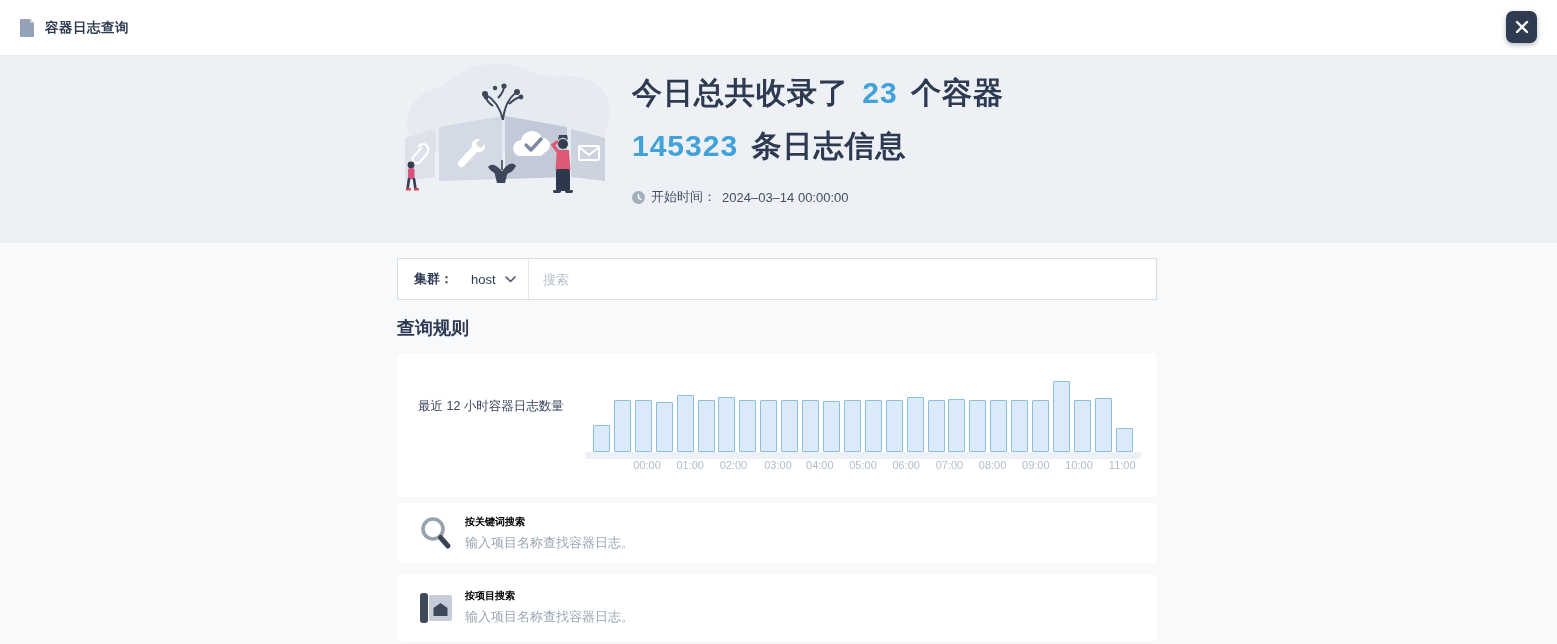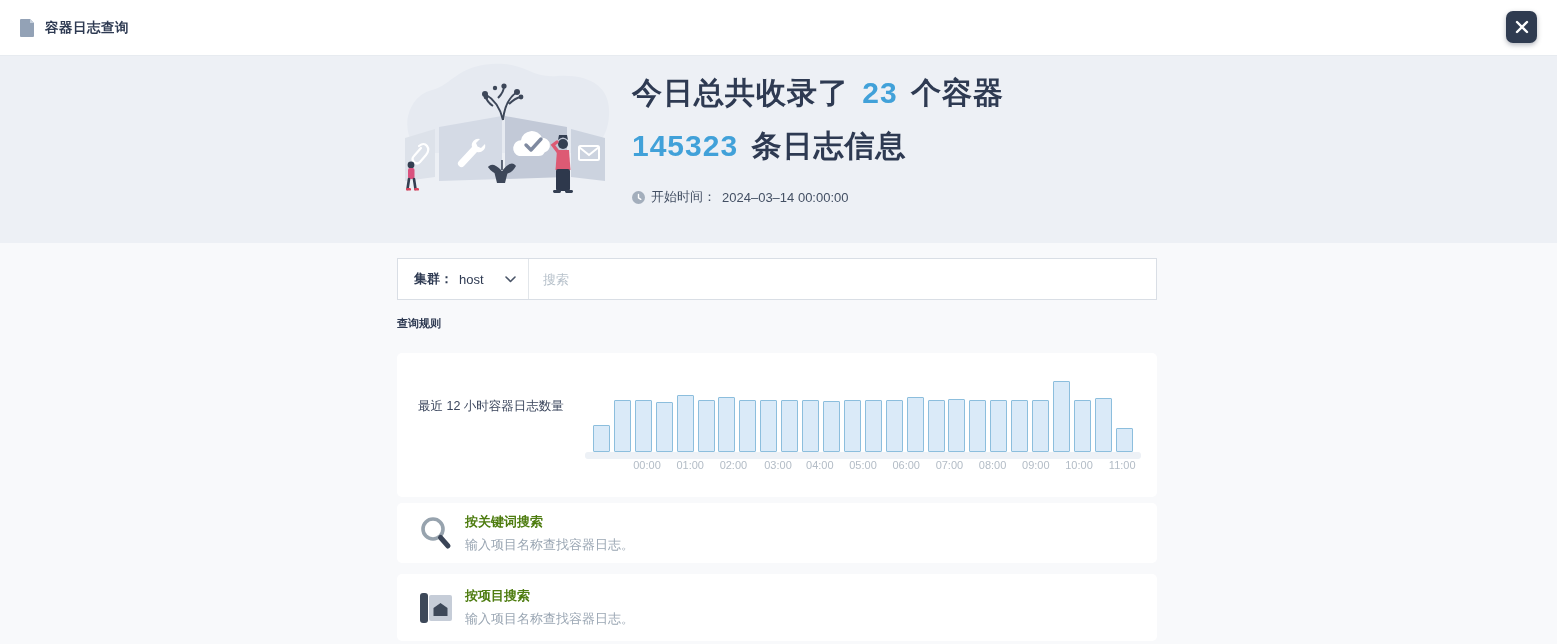--- a/index.html
+++ b/index.html
@@ -44,29 +44,29 @@
   .searchbar {
     position:absolute; left:397px; top:15px; width:760px; height:42px;
     background:#ffffff; border:1px solid #d9dee5; border-radius:0;
     display:flex; align-items:stretch;
   }
   .cluster-select {
     width:131px; border-right:1px solid #e2e6ea; display:flex; align-items:center;
     padding:0 12px 0 16px; cursor:pointer; font-size:13px; color:#2e3a52;
   }
   .cluster-select .lbl { font-weight:bold; }
-  .cluster-select .val { margin-left:6px; }
+  .cluster-select .val { margin-left:18px; }
   .cluster-select .chev { margin-left:auto; }
   .search-input {
     flex:1; border:none; outline:none; font-size:13px; padding:0 14px;
     color:#2e3a52; background:transparent; font-family:inherit;
   }
   .search-input::placeholder { color:#b6c0ca; }
 
-  .section-title { position:absolute; left:397px; top:73px; font-size:11px; font-weight:bold; color:#2e3a52; }
+  .section-title { position:absolute; left:397px; top:73px; font-size:18px; font-weight:bold; color:#2e3a52; }
 
   .card {
     position:absolute; left:397px; width:760px; background:#ffffff; border-radius:5px;
   }
   .stat-card { top:110px; height:144px; display:flex; }
   .stat-left { padding:38px 0 0 21px; width:196px; }
   .stat-number { font-size:34px; font-weight:bold; color:#3f9fd9; letter-spacing:0.5px; }
   .stat-caption { margin-top:7px; font-size:12.5px; color:#3a455c; }
 
   .chart { position:absolute; right:24px; top:28px; width:540px; }
@@ -76,21 +76,21 @@
     position:relative; z-index:1;
   }
   .axis-band { position:absolute; left:-8px; right:-8px; top:71px; height:7px; background:#edf1f6; border-radius:3px; z-index:0; }
   .axis { position:relative; height:20px; margin-top:7px; }
   .tick { position:absolute; top:0; transform:translateX(-50%); font-size:11px; color:#b3bcc6; white-space:nowrap; }
 
   .info-card { height:60px; display:flex; align-items:center; padding-left:22px; cursor:pointer; }
   .card-kw { top:260px; }
   .card-proj { top:331px; height:67px; }
   .info-icon { width:34px; height:34px; margin-right:12px; flex:0 0 auto; }
-  .info-texts .info-title { font-size:13px; font-weight:bold; color:#4d7c0f; margin-bottom:5px; }
+  .info-texts .info-title { font-size:10px; font-weight:bold; color:#000000; margin-bottom:5px; }
   .info-texts .info-sub { font-size:13px; color:#9aa6b3; }
 </style>
 </head>
 <body>
 
 <div class="header">
   <svg class="doc-icon" viewBox="0 0 15 18">
     <path d="M1 0 h9 l4 4 v13 a1 1 0 0 1 -1 1 h-12 a1 1 0 0 1 -1 -1 v-16 a1 1 0 0 1 1 -1 z" fill="#93a2b6"></path>
     <path d="M10 0 l4 4 h-4 z" fill="#c6d0dc"></path>
   </svg>

